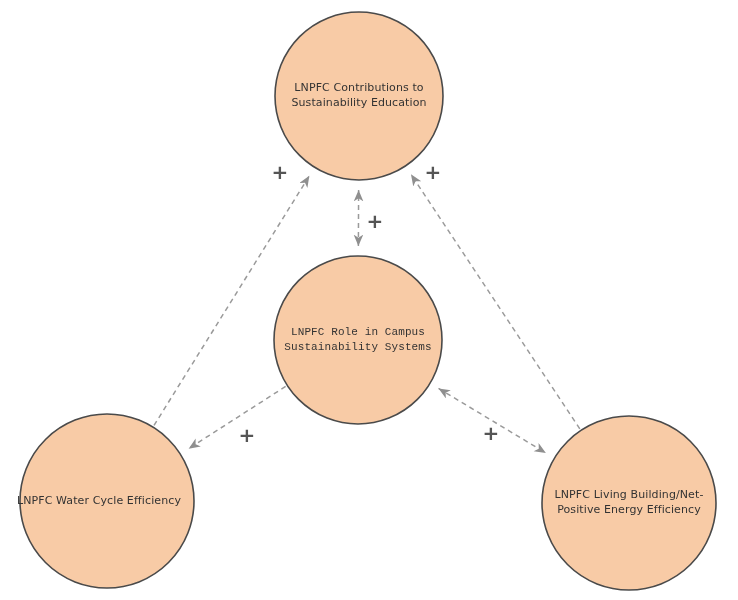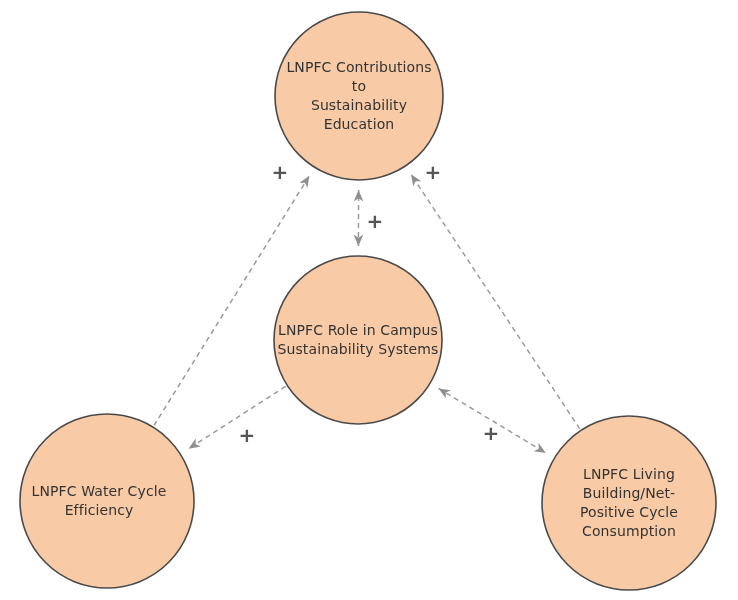--- a/index.html
+++ b/index.html
@@ -32,21 +32,21 @@
     stroke-width: 1.6;
   }
   .node-label {
     position: absolute;
     display: flex;
     align-items: center;
     justify-content: center;
     text-align: center;
     color: #333333;
     font-family: "DejaVu Sans", sans-serif;
-    font-size: 14px;
+    font-size: 11px;
     line-height: 1.36;
     letter-spacing: 0.1px;
     pointer-events: none;
     white-space: pre-line;
   }
   .edge-line {
     stroke: #9A9A9A;
     stroke-width: 1.5;
     stroke-dasharray: 5 4;
     fill: none;
@@ -89,25 +89,25 @@
         <circle class="node-circle" cx="359" cy="96" r="84"></circle>
         <circle class="node-circle" cx="358" cy="340" r="84"></circle>
         <circle class="node-circle" cx="107" cy="501" r="87"></circle>
         <circle class="node-circle" cx="629" cy="503" r="87"></circle>
       </g>
   </svg>
 
   <div id="node-labels-layer">
       <div class="node-label" style="left: 278px; top: 66px; width: 162px; height: 60px;">LNPFC Contributions to
 Sustainability Education</div>
-      <div class="node-label" style="left: 277px; top: 310px; width: 162px; height: 60px;">LNPFC Role in Campus
+      <div class="node-label" style="left: 277px; top: 310px; width: 162px; height: 60px; font-family: Liberation Mono, monospace;">LNPFC Role in Campus
 Sustainability Systems</div>
       <div class="node-label" style="left: 15px; top: 471px; width: 168px; height: 60px;">LNPFC Water Cycle Efficiency</div>
       <div class="node-label" style="left: 545px; top: 473px; width: 168px; height: 60px;">LNPFC Living Building/Net-
-Positive Cycle Consumption</div>
+Positive Energy Efficiency</div>
     </div>
   <div id="polarity-layer">
       <div class="polarity-label" style="left: 375px; top: 221px;">+</div>
       <div class="polarity-label" style="left: 280px; top: 172px;">+</div>
       <div class="polarity-label" style="left: 433px; top: 172px;">+</div>
       <div class="polarity-label" style="left: 247px; top: 435px;">+</div>
       <div class="polarity-label" style="left: 491px; top: 433px;">+</div>
     </div>
 
 </div>

